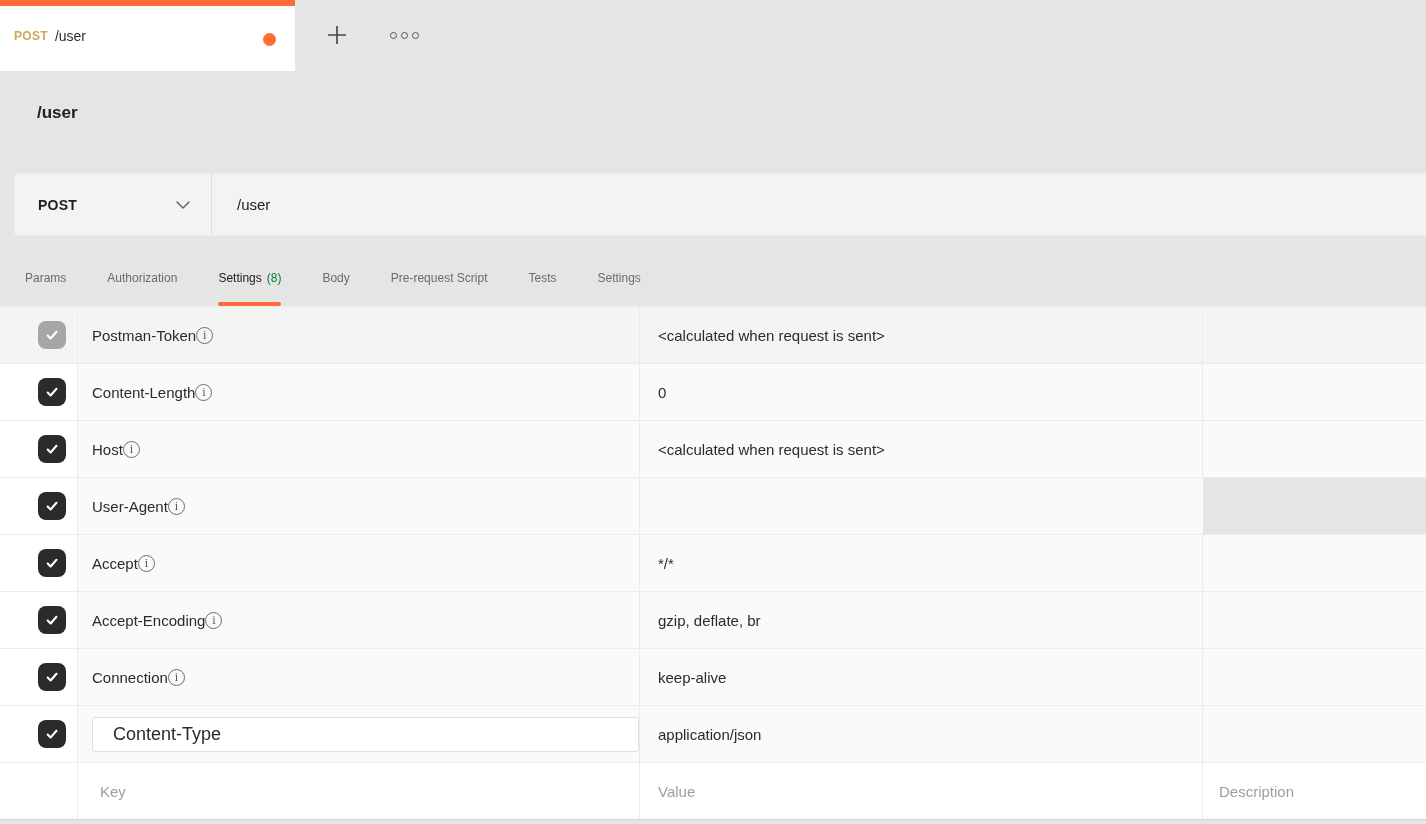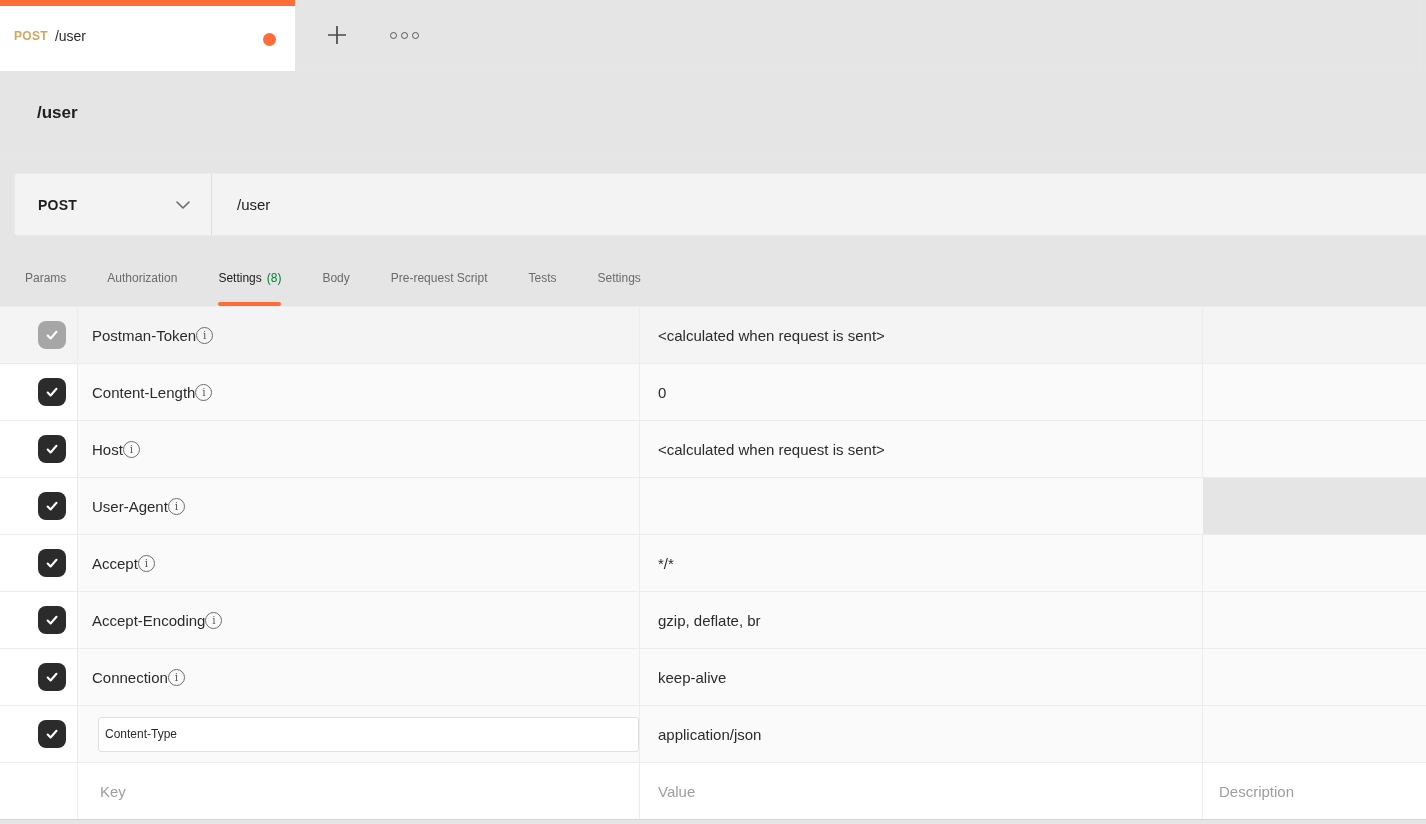--- a/index.html
+++ b/index.html
@@ -58,23 +58,23 @@
   .trow.muted .check-cell, .trow.muted .key-cell, .trow.muted .value-cell, .trow.muted .desc-cell { background:#f4f4f4; }
   .trow.newrow { border-bottom:1px solid #d4d4d4; }
   .trow.newrow .check-cell, .trow.newrow .key-cell, .trow.newrow .value-cell, .trow.newrow .desc-cell { background:#fff; }
   .ktext, .vtext { font-size:15px; color:#2b2b2b; white-space:nowrap; }
   .cb { width:28px; height:28px; border-radius:8px; background:#2b2b2b; display:flex;
         align-items:center; justify-content:center; cursor:pointer; flex:none; }
   .cb.muted { background:#a6a6a6; }
   .info { width:17px; height:17px; border-radius:50%; border:1.4px solid #6d6d6d; margin-right:7px;
           display:flex; align-items:center; justify-content:center; flex:none; cursor:pointer; }
   .info-glyph { font-family:"DejaVu Serif", serif; font-size:10.5px; color:#555; line-height:1; }
-  .key-input { width:548px; height:35px; margin-left:6px; border:1px solid #e0e0e0; border-radius:3px;
-               background:#fff; font-family:"Liberation Sans", sans-serif; font-size:12px; color:#2b2b2b;
-               padding:0 6px; outline:none; }
+  .key-input { width:548px; height:35px; border:1px solid #e0e0e0; border-radius:3px;
+               background:#fff; font-family:"Liberation Sans", sans-serif; font-size:18px; color:#2b2b2b;
+               padding:0 20px; outline:none; }
   .ghost-input { border:none; background:transparent; outline:none; width:90%;
                  font-family:"Liberation Sans", sans-serif; font-size:15px; color:#2b2b2b; }
   .ghost-input::placeholder { color:#9e9e9e; opacity:1; }
   .key-cell .ghost-input { margin-left:8px; }
   .desc-cell .ghost-input { margin-left:16px; }
 </style>
 </head>
 <body>
 
 <div class="screen">

